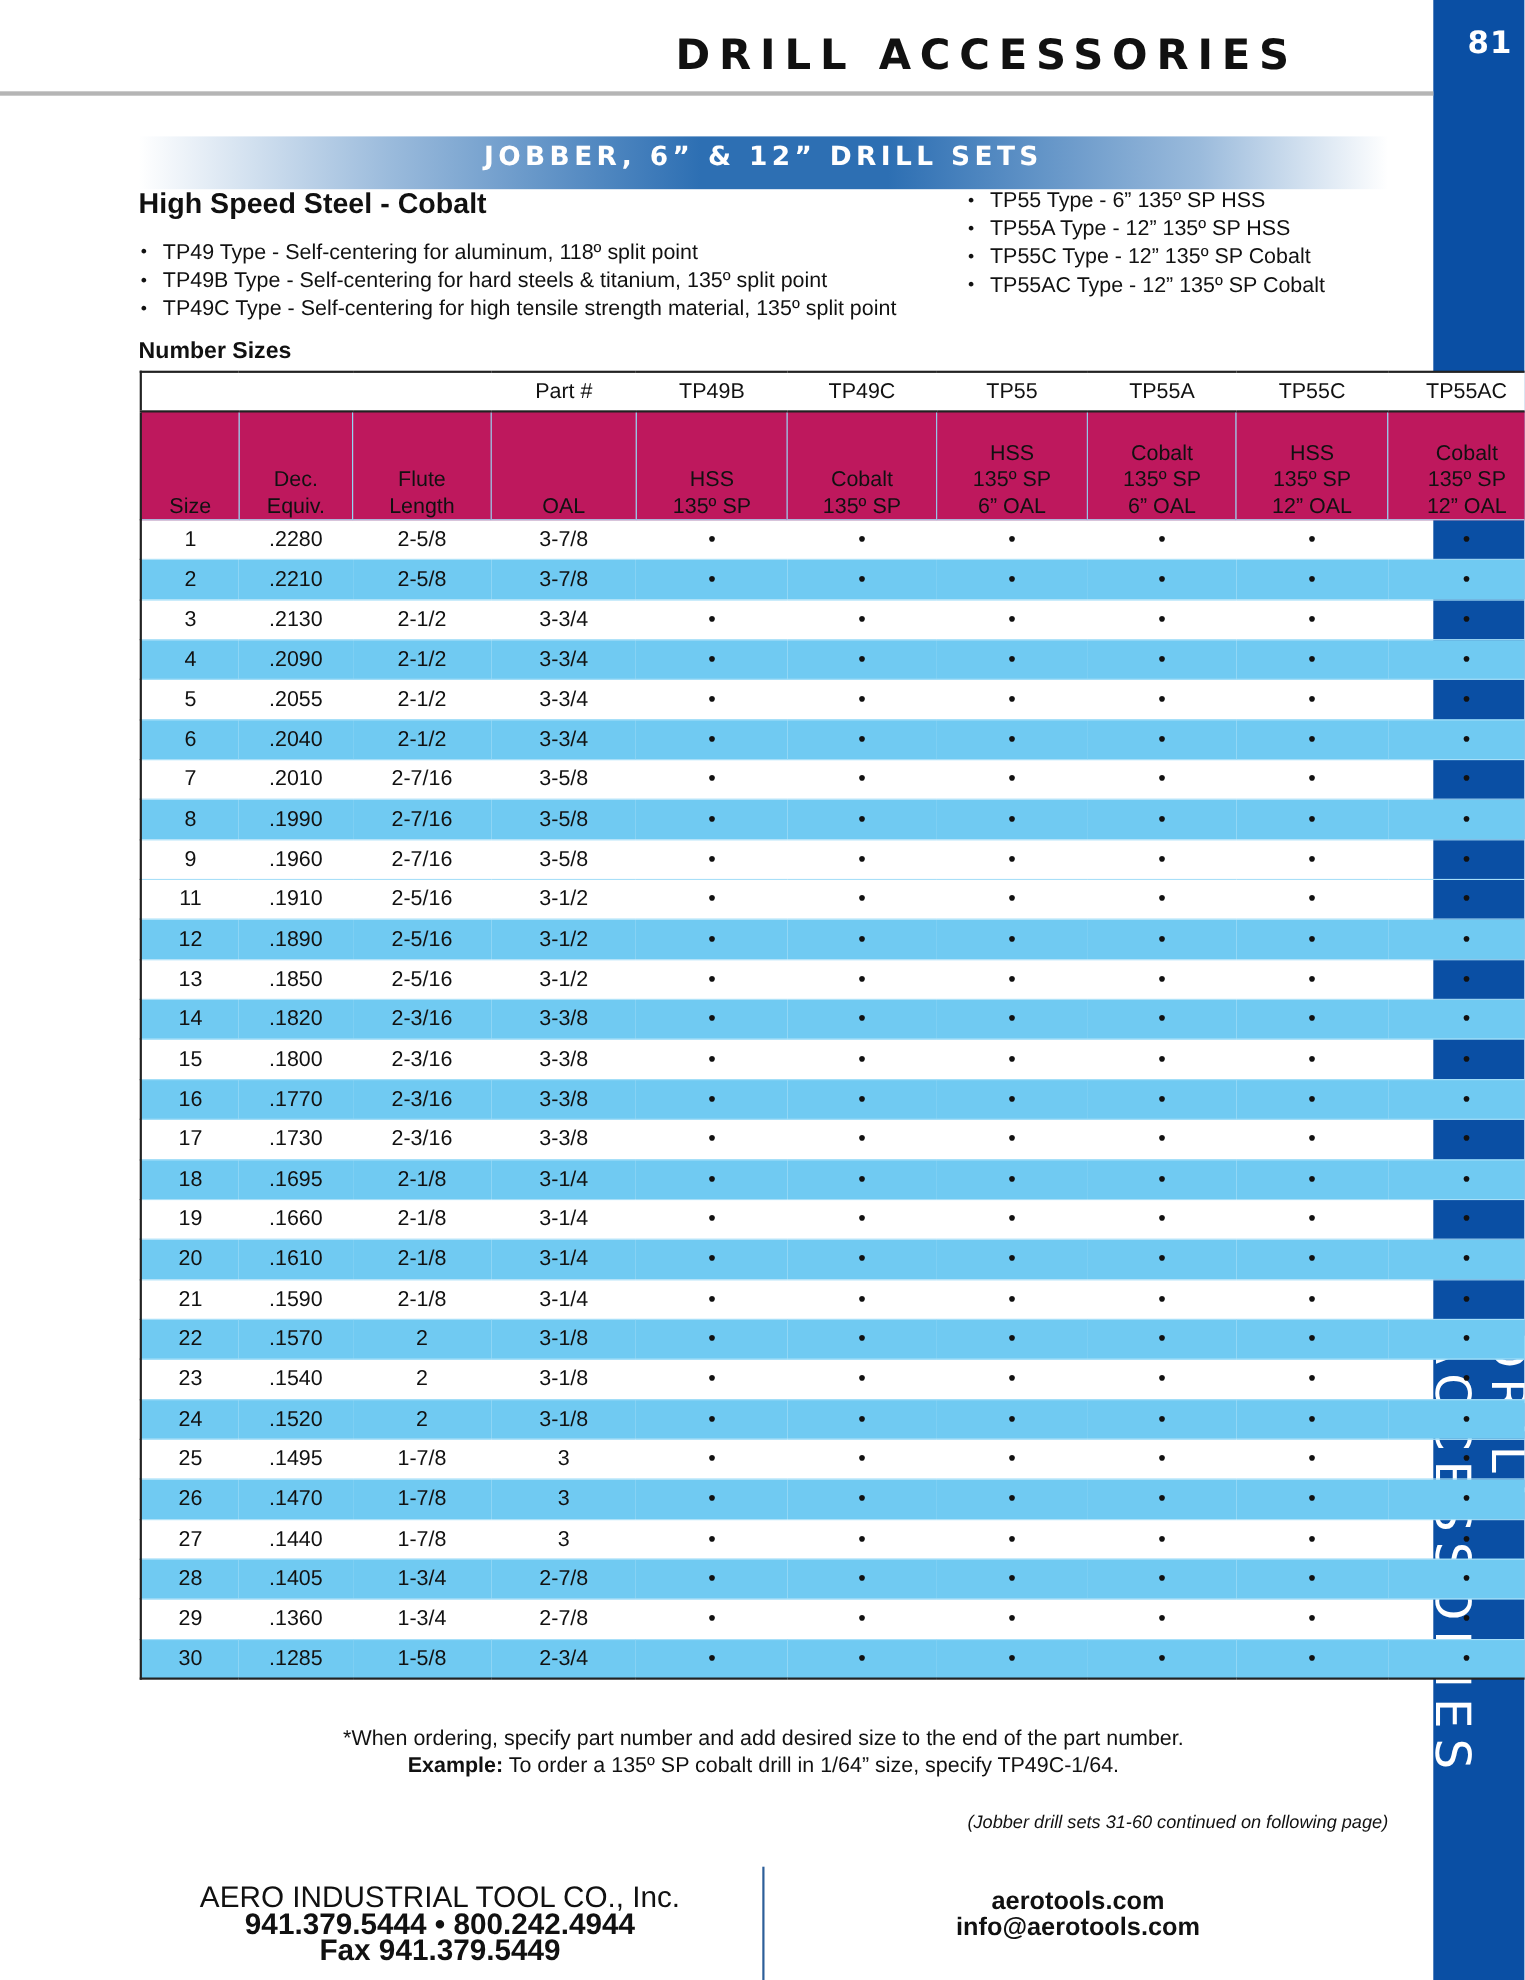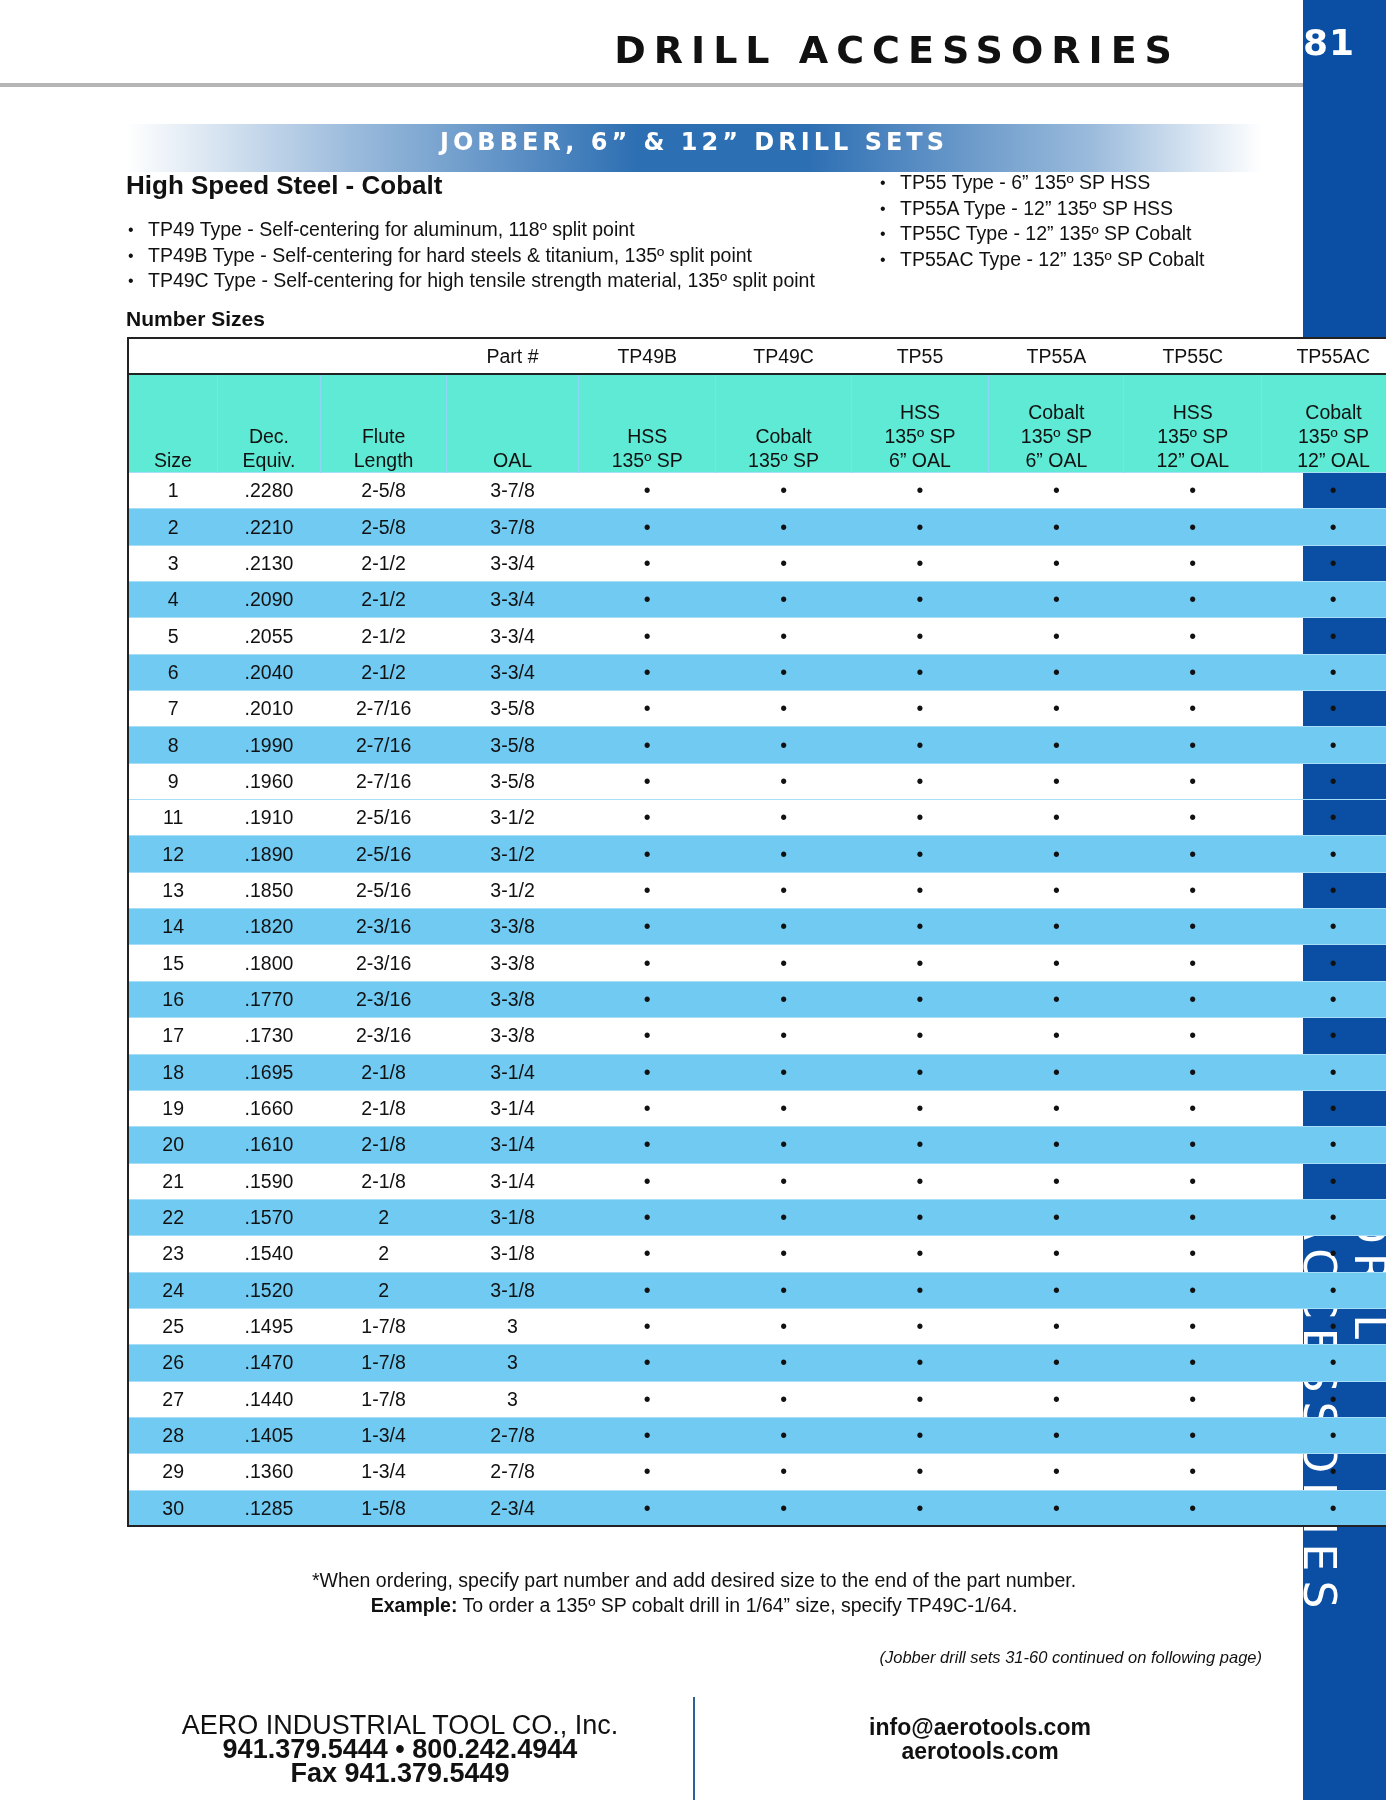--- a/index.html
+++ b/index.html
@@ -6,22 +6,22 @@
   body {
     width: 1386px; height: 1800px; position: relative; overflow: hidden;
     background: #ffffff; color: #111;
     font-family: "Liberation Sans", "DejaVu Sans", sans-serif;
   }
   .side-tab {
     position: absolute; left: 1303px; top: 0; width: 83px; height: 1800px;
     background: #0a4fa4;
   }
   .page-number {
-    position: absolute; left: 1303px; top: 22px; width: 72px; text-align: left;
-    color: #fff; font-size: 36px; font-weight: bold;
+    position: absolute; left: 1303px; top: 22px; width: 72px; text-align: right;
+    color: #fff; font-size: 28px; font-weight: bold;
     font-family: "DejaVu Sans", sans-serif; letter-spacing: 1px;
   }
   .side-title {
     position: absolute; left: 1305px; top: 1210px; width: 80px; height: 540px;
     display: flex; align-items: center; justify-content: center;
   }
   .side-title span {
     writing-mode: vertical-rl; color: #fff; font-size: 44px; letter-spacing: 9px;
     font-family: "DejaVu Sans", sans-serif;
   }
@@ -60,21 +60,21 @@
     border-collapse: collapse; border: 2.5px solid #222; table-layout: fixed;
   }
   table.sizes td, table.sizes th {
     text-align: center; padding: 0; font-size: 19.5px; font-weight: normal;
   }
   .row-part th {
     height: 34px; background: #fff; font-weight: bold; font-size: 19.5px;
     border-bottom: 2.5px solid #222;
   }
   .row-desc th {
-    background: #5eead4; height: 97px; vertical-align: bottom; padding-bottom: 4px;
+    background: #be185d; height: 97px; vertical-align: bottom; padding-bottom: 4px;
     font-weight: bold; font-size: 19.5px; line-height: 24px;
     border-right: 1px solid #8fd6f6;
   }
   tbody tr { height: 36.35px; }
   tbody tr.alt td { background: #70caf2; }
   tbody tr td { border-top: 1px solid #a8dff8; }
   .dot { font-size: 15px; font-weight: bold; }
   .note {
     position: absolute; left: 126px; top: 1568px; width: 1136px; text-align: center;
     font-size: 19.5px; line-height: 25px;
@@ -562,15 +562,15 @@
 
 <div class="continued">(Jobber drill sets 31-60 continued on following page)</div>
 
 <div class="footer-left">
   <div>AERO INDUSTRIAL TOOL CO., Inc.</div>
   <div class="bold">941.379.5444 • 800.242.4944</div>
   <div class="bold">Fax 941.379.5449</div>
 </div>
 <div class="footer-divider"></div>
 <div class="footer-right">
+  <div>aerotools.com</div>
   <div>info@aerotools.com</div>
-  <div>aerotools.com</div>
 </div>
 
 </body></html>

